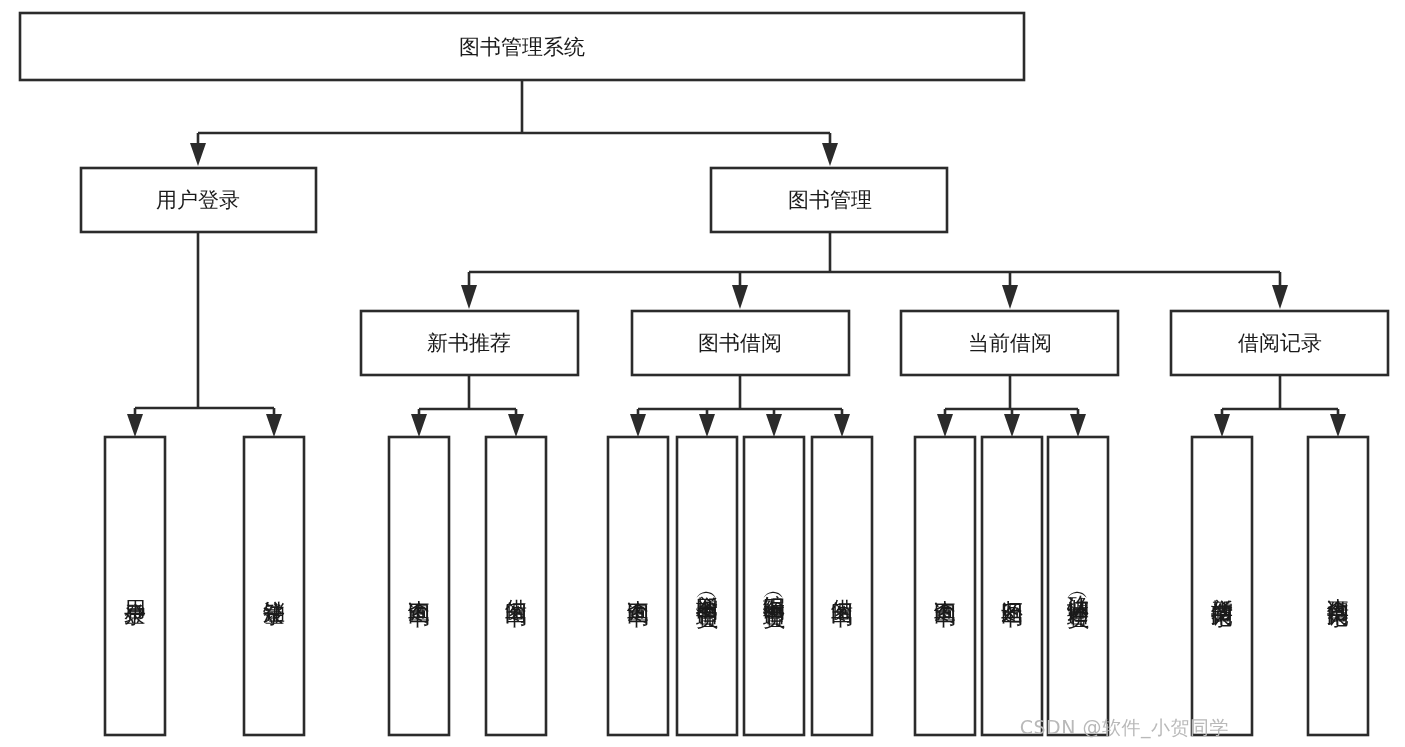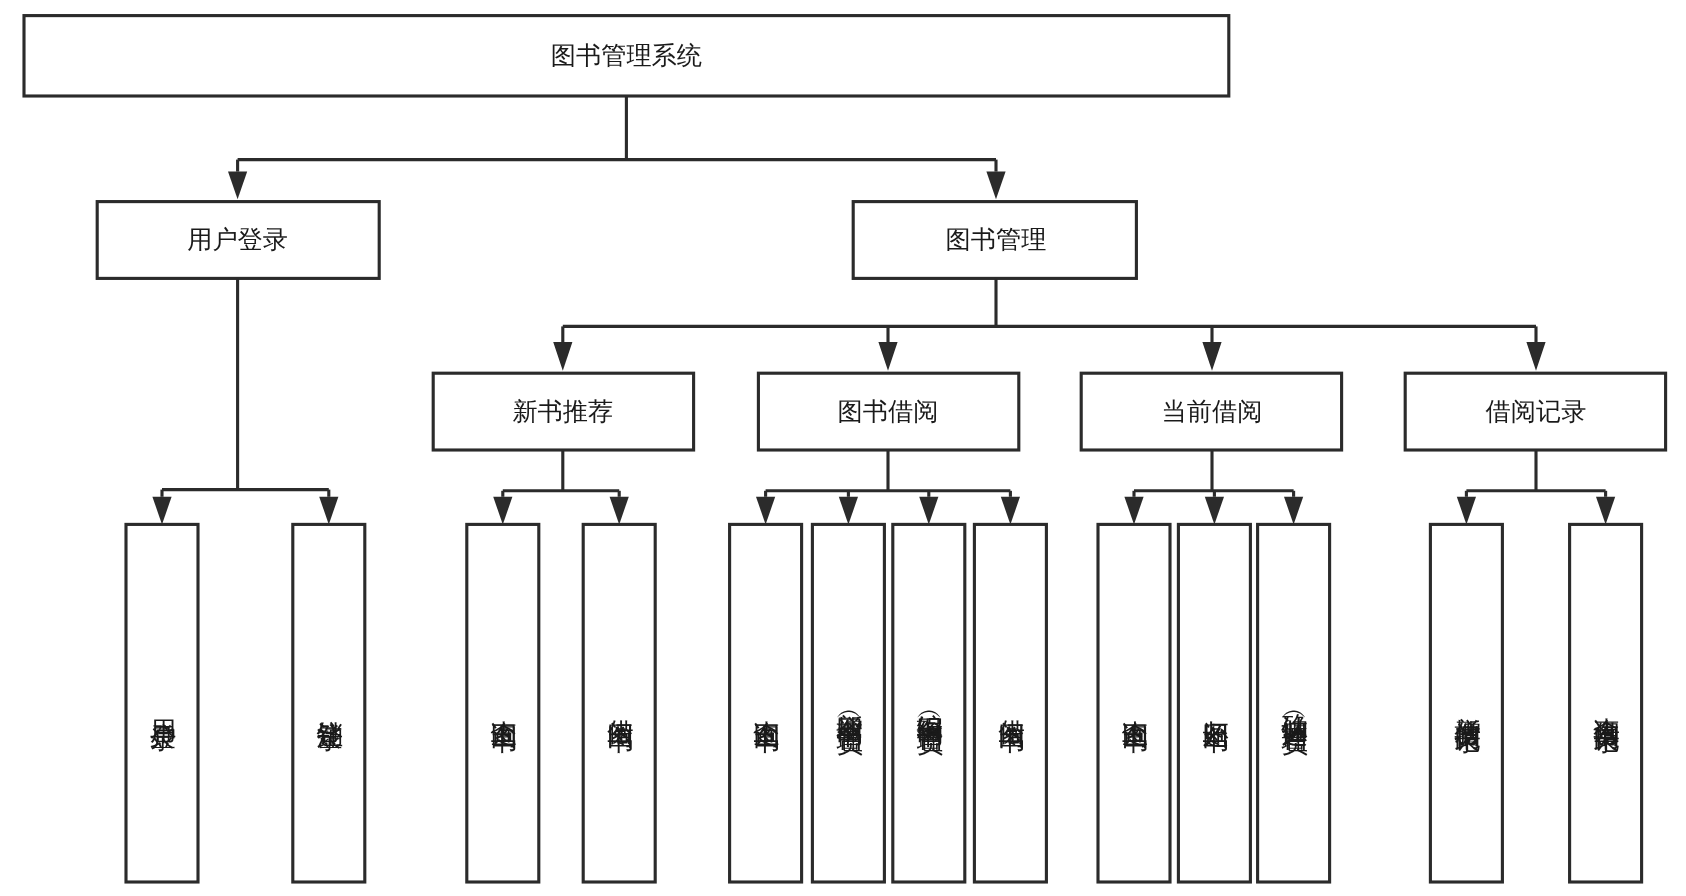--- a/index.html
+++ b/index.html
@@ -220,14 +220,15 @@
   <div class="leaf-label" style="left:744px; top:437px; width:60px; height:298px;">编辑图书（管理员）</div>
   <div class="leaf-label" style="left:812px; top:437px; width:60px; height:298px;">借阅图书</div>
 
   <div class="leaf-label" style="left:915px; top:437px; width:60px; height:298px;">查询图书</div>
   <div class="leaf-label" style="left:982px; top:437px; width:60px; height:298px;">归还图书</div>
   <div class="leaf-label" style="left:1048px; top:437px; width:60px; height:298px;">确认归还（管理员）</div>
 
   <div class="leaf-label" style="left:1192px; top:437px; width:60px; height:298px;">新增借阅记录</div>
   <div class="leaf-label" style="left:1308px; top:437px; width:60px; height:298px;">查询借阅记录</div>
 
+  <div class="watermark">CSDN @软件_小贺同学</div>
 
 </div>
 
 </body></html>

